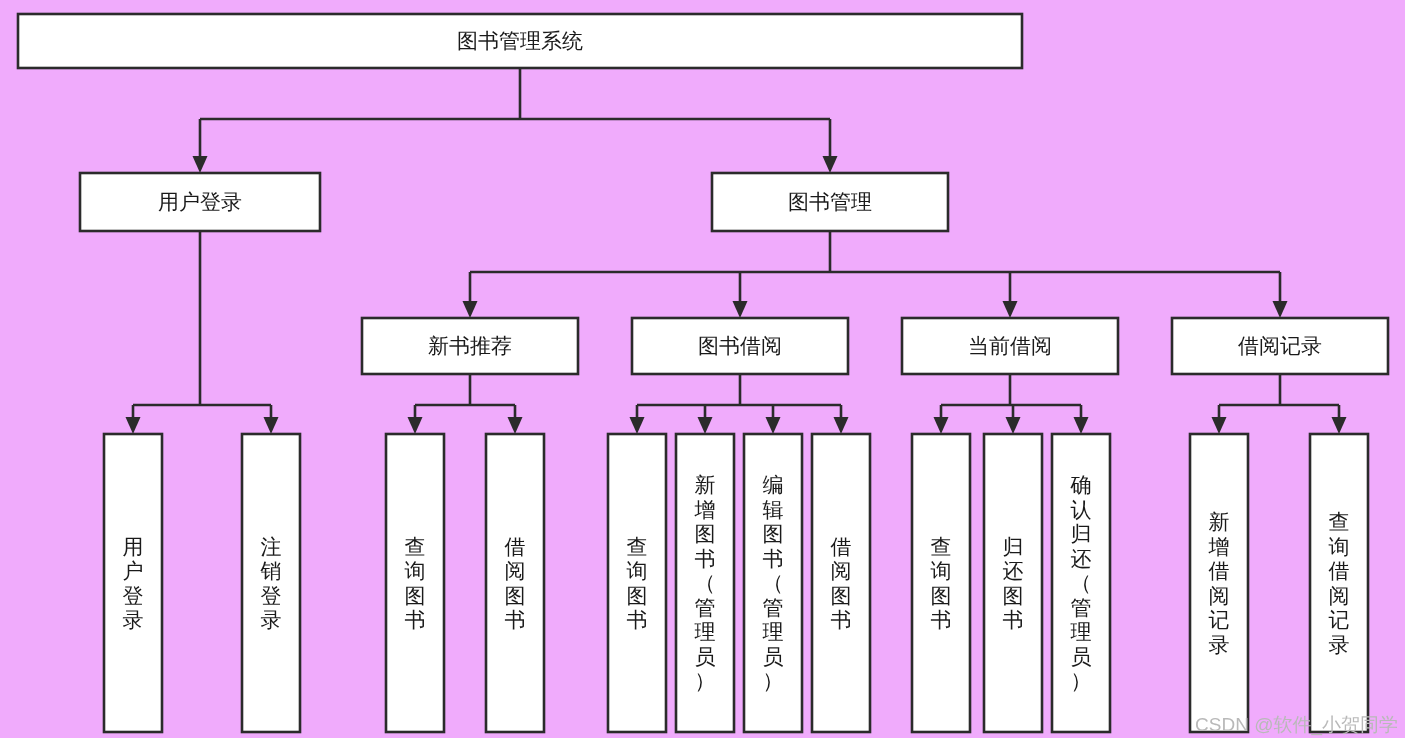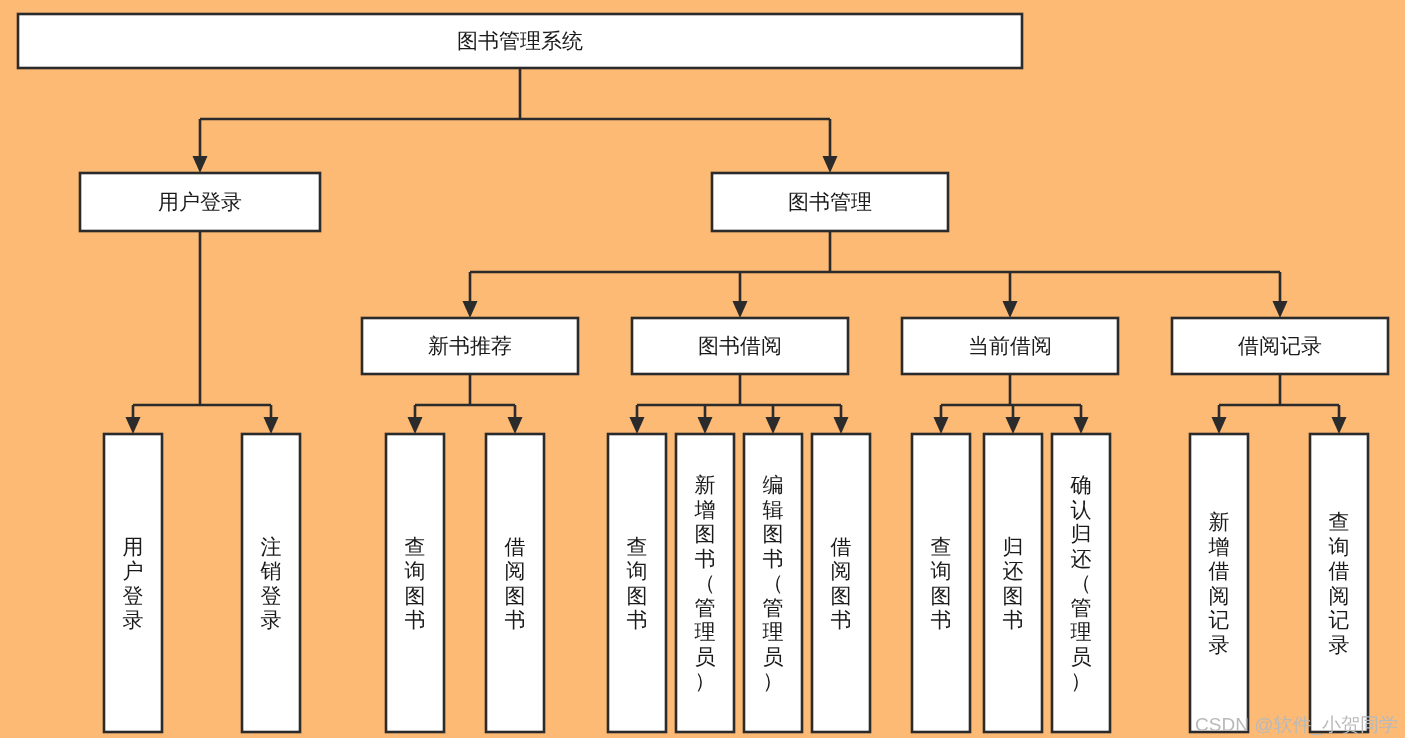--- a/index.html
+++ b/index.html
@@ -8,21 +8,21 @@
     padding: 0;
     background: #ffffff;
   }
   body {
     font-family: "Liberation Sans", "DejaVu Sans", sans-serif;
   }
   #diagram-root {
     position: relative;
     width: 1405px;
     height: 738px;
-    background: #fdba74;
+    background: #f0abfc;
     overflow: hidden;
   }
   svg#tree-svg {
     position: absolute;
     left: 0;
     top: 0;
     width: 1405px;
     height: 747px;
     display: block;
   }

